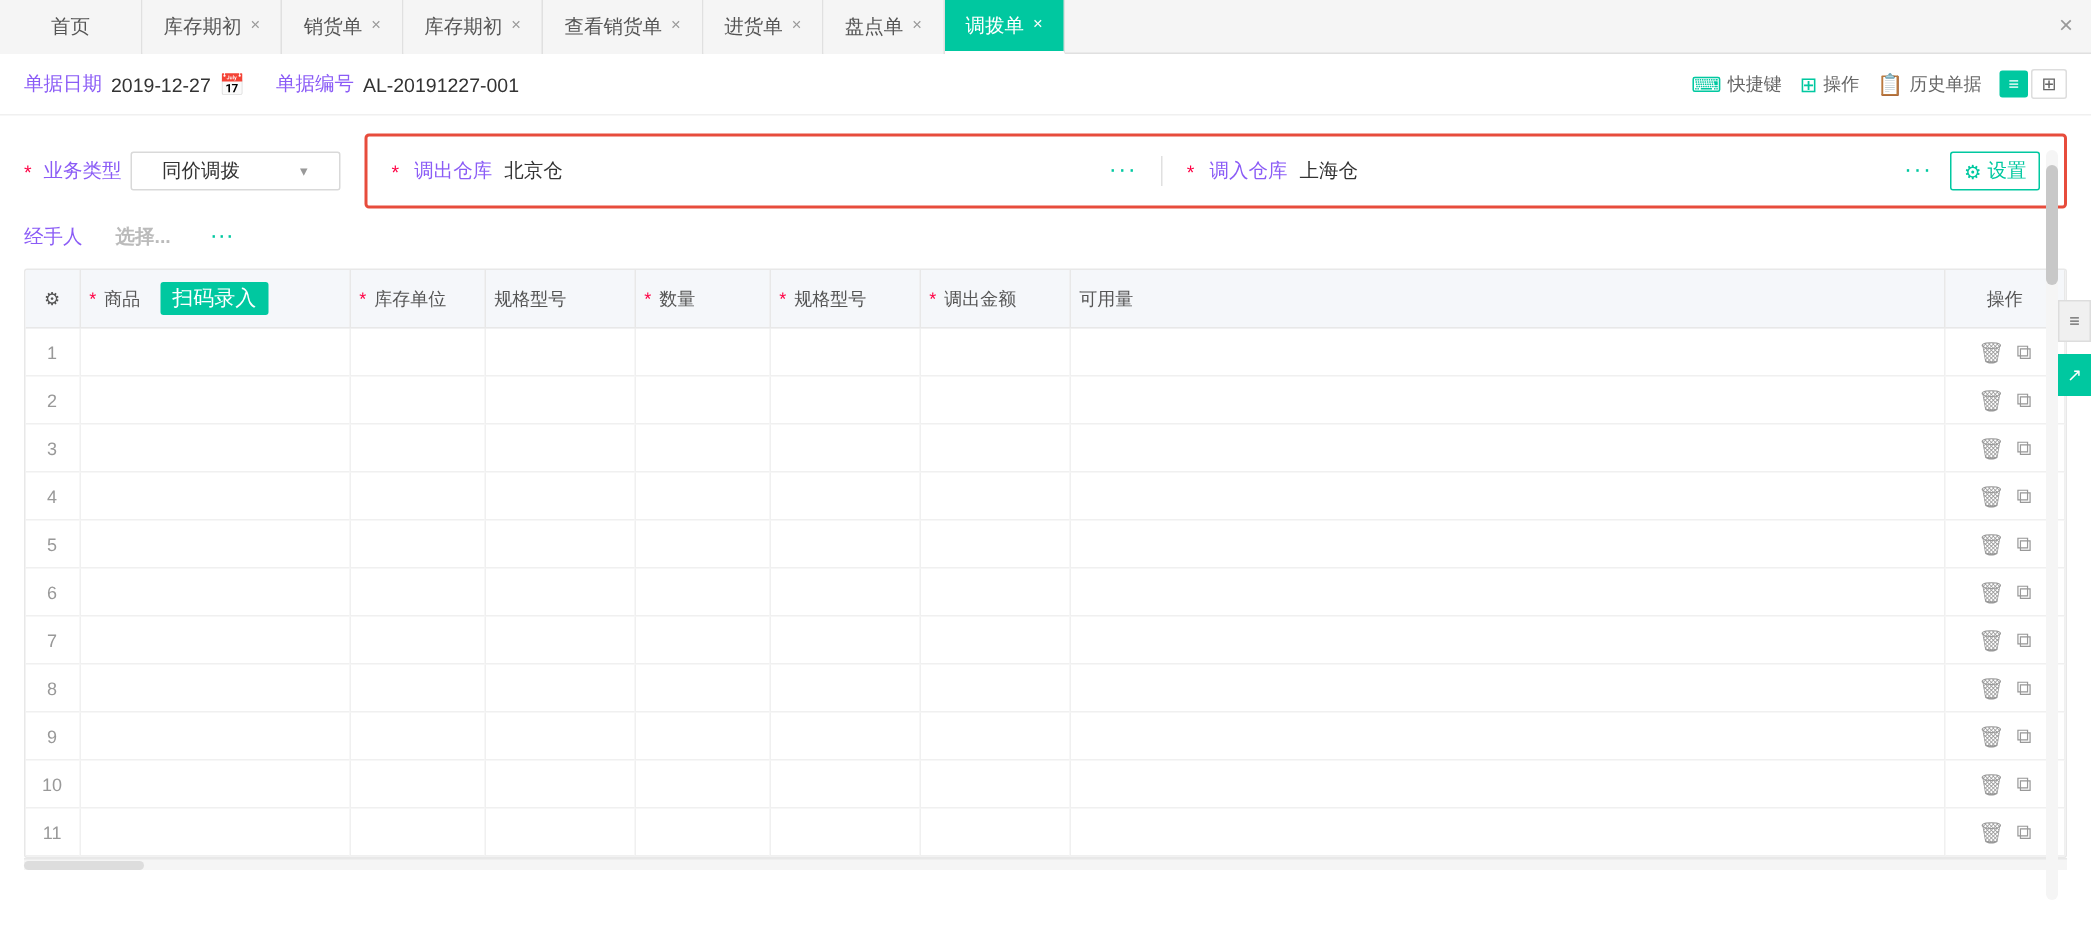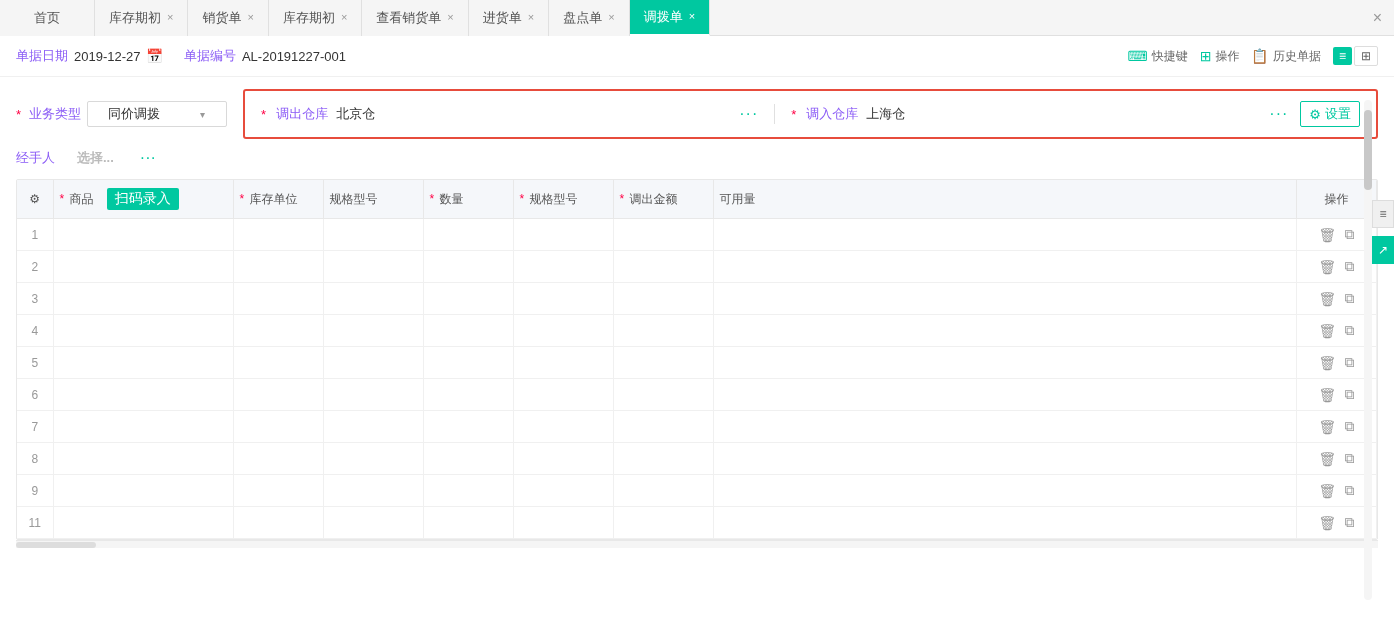--- a/index.html
+++ b/index.html
@@ -617,20 +617,36 @@
       <td></td>
       <td></td>
       <td>
         <div class="action-cell">
           <span class="action-icon" title="删除">🗑</span>
           <span class="action-icon" title="复制">⧉</span>
         </div>
       </td>
     </tr>
         <tr>
+      <td class="row-num">10</td>
+      <td></td>
+      <td></td>
+      <td></td>
+      <td></td>
+      <td></td>
+      <td></td>
+      <td></td>
+      <td>
+        <div class="action-cell">
+          <span class="action-icon" title="删除">🗑</span>
+          <span class="action-icon" title="复制">⧉</span>
+        </div>
+      </td>
+    </tr>
+        <tr>
       <td class="row-num">11</td>
       <td></td>
       <td></td>
       <td></td>
       <td></td>
       <td></td>
       <td></td>
       <td></td>
       <td>
         <div class="action-cell">

